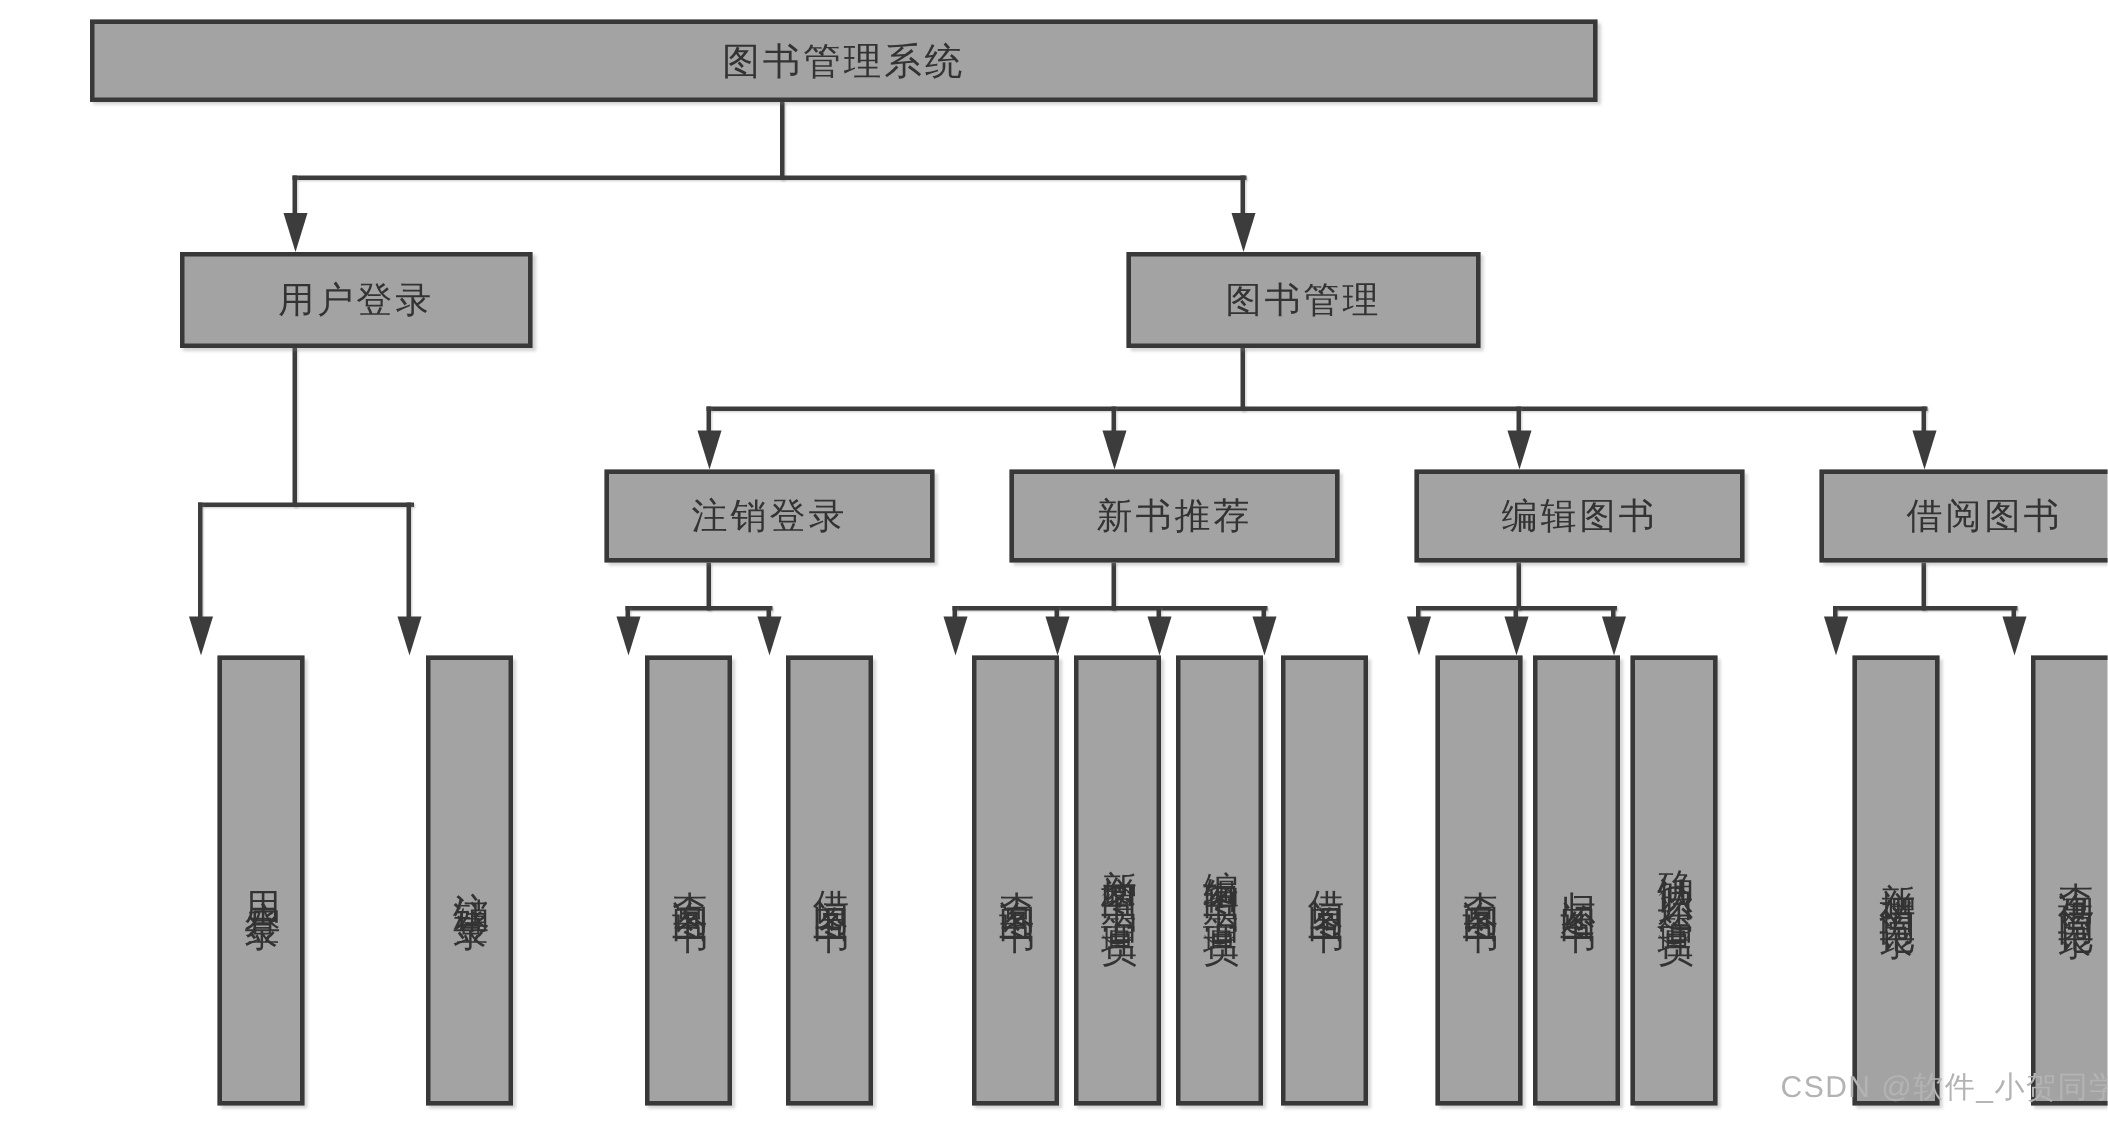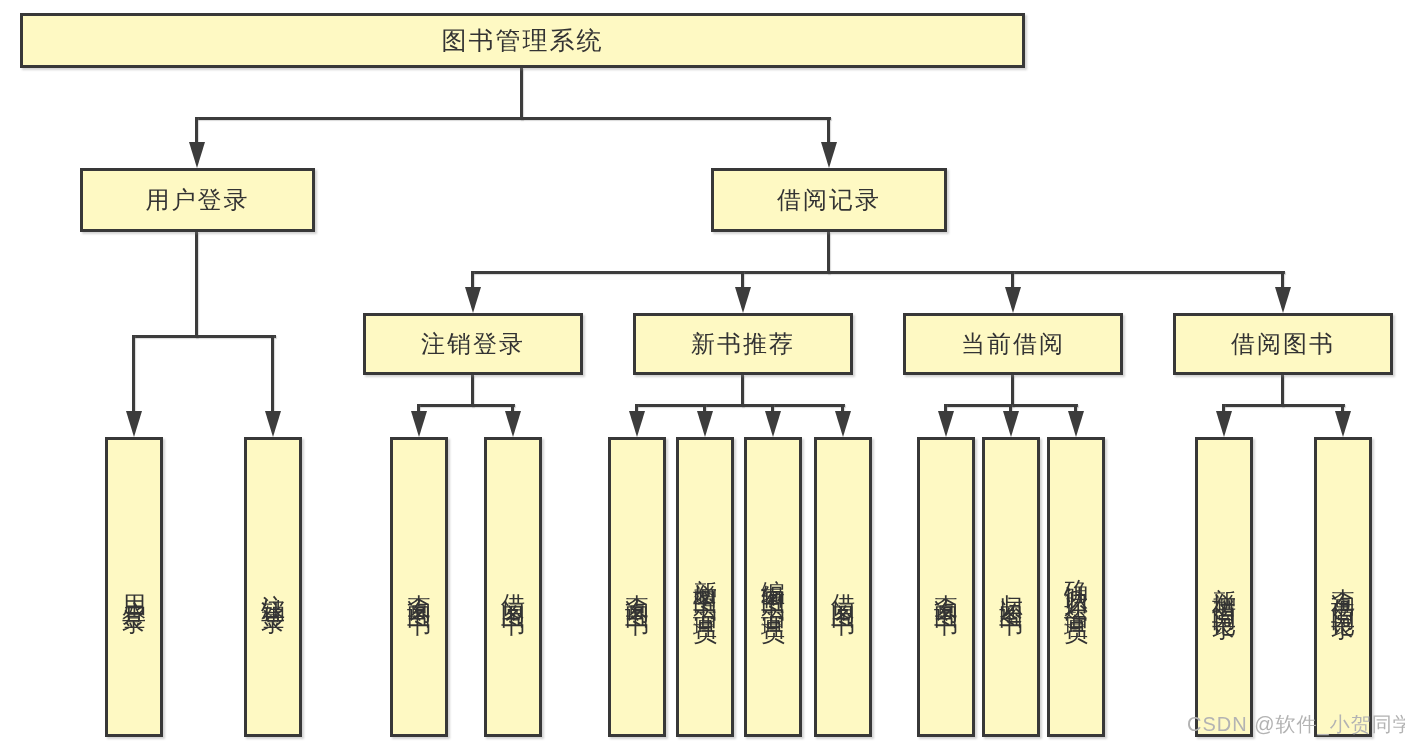--- a/index.html
+++ b/index.html
@@ -14,26 +14,27 @@
   .stage {
     position: relative;
     width: 1405px;
     height: 747px;
     background: #ffffff;
   }
   .box {
     position: absolute;
     box-sizing: border-box;
     border: 3px solid #383838;
-    background: #fef9c3;
+    background: #a3a3a3;
     color: #333333;
     display: flex;
     align-items: center;
     justify-content: center;
     box-shadow: 2px 2px 2px rgba(130,130,130,0.35);
+    margin-left: 40px;
   }
   .hbox {
     font-size: 24px;
     letter-spacing: 2px;
   }
   .title {
     font-size: 25px;
   }
   .vbox {
     writing-mode: vertical-rl;
@@ -124,25 +125,25 @@
   <div class="line" style="left:1281px;top:375px;width:3px;height:32px"></div>
   <div class="line" style="left:1222px;top:404px;width:123px;height:3px"></div>
   <div class="line" style="left:1222px;top:404px;width:3px;height:10px"></div>
   <div class="arrow" style="left:1216px;top:411px"></div>
   <div class="line" style="left:1341px;top:404px;width:3px;height:10px"></div>
   <div class="arrow" style="left:1335px;top:411px"></div>
 
   <div class="box hbox title" style="left:20px;top:13px;width:1005px;height:55px">图书管理系统</div>
 
   <div class="box hbox" style="left:80px;top:168px;width:235px;height:64px">用户登录</div>
-  <div class="box hbox" style="left:711px;top:168px;width:236px;height:64px">借阅记录</div>
+  <div class="box hbox" style="left:711px;top:168px;width:236px;height:64px">图书管理</div>
 
   <div class="box hbox" style="left:363px;top:313px;width:220px;height:62px">注销登录</div>
   <div class="box hbox" style="left:633px;top:313px;width:220px;height:62px">新书推荐</div>
-  <div class="box hbox" style="left:903px;top:313px;width:220px;height:62px">当前借阅</div>
+  <div class="box hbox" style="left:903px;top:313px;width:220px;height:62px">编辑图书</div>
   <div class="box hbox" style="left:1173px;top:313px;width:220px;height:62px">借阅图书</div>
 
   <div class="box vbox" style="left:105px;top:437px;width:58px;height:300px">用户登录</div>
   <div class="box vbox" style="left:244px;top:437px;width:58px;height:300px">注销登录</div>
 
   <div class="box vbox" style="left:390px;top:437px;width:58px;height:300px">查询图书</div>
   <div class="box vbox" style="left:484px;top:437px;width:58px;height:300px">借阅图书</div>
 
   <div class="box vbox" style="left:608px;top:437px;width:58px;height:300px">查询图书</div>
   <div class="box vbox" style="left:676px;top:437px;width:58px;height:300px">新增图书（管理员）</div>

